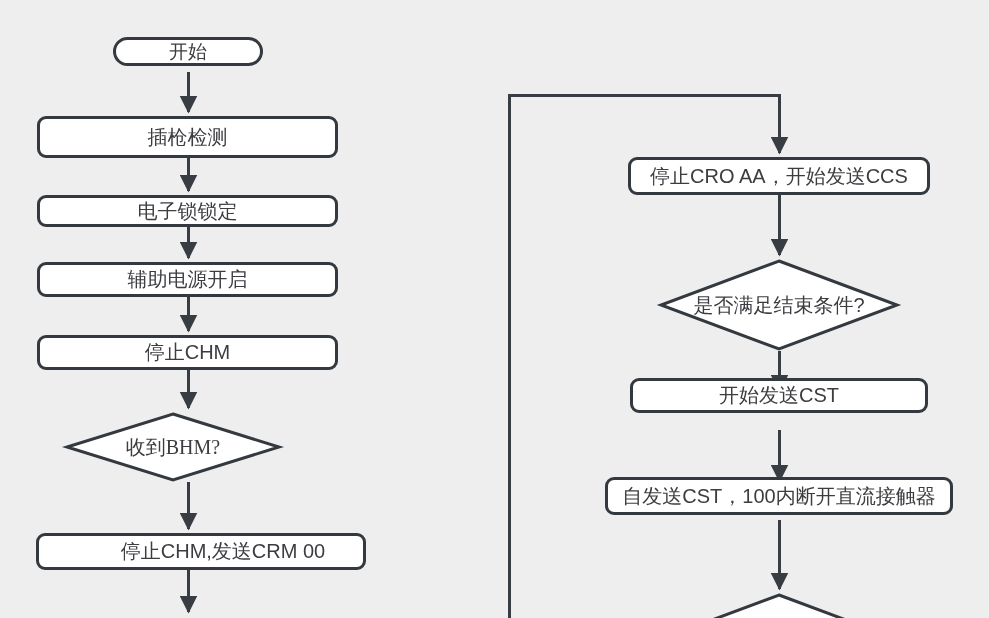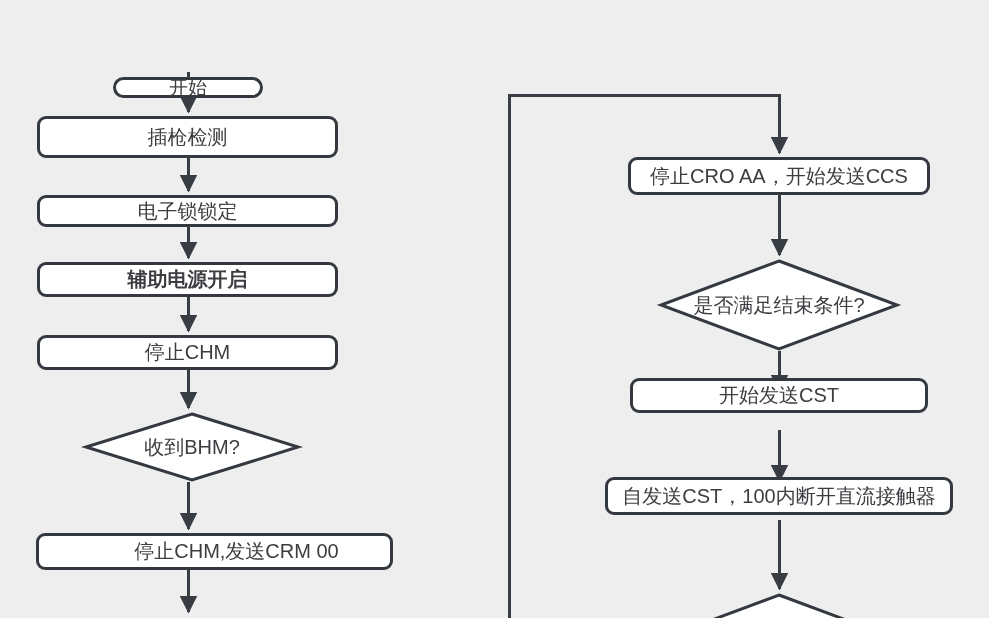--- a/index.html
+++ b/index.html
@@ -81,48 +81,48 @@
       <path d="M188.5 570 L188.5 612" marker-end="url(#arrow)"></path>
 
       <path d="M509.5 620 L509.5 95.5 L779.5 95.5 L779.5 153" marker-end="url(#arrow)"></path>
       <path d="M779.5 195 L779.5 255" marker-end="url(#arrow)"></path>
       <path d="M779.5 351 L779.5 391" marker-end="url(#arrow)"></path>
       <path d="M779.5 430 L779.5 481" marker-end="url(#arrow)"></path>
       <path d="M779.5 520 L779.5 589" marker-end="url(#arrow)"></path>
     </g>
   </svg>
 
-  <div class="node stadium" style="left:113px; top:37px; width:150px; height:21px;margin-top:40px;">
+  <div class="node stadium" style="left:113px; top:37px; width:150px; height:29px;">
     <span>开始</span>
   </div>
 
   <div class="node rect" style="left:37px; top:116px; width:301px; height:42px;">
     <span>插枪检测</span>
   </div>
 
   <div class="node rect" style="left:37px; top:195px; width:301px; height:32px;">
     <span>电子锁锁定</span>
   </div>
 
-  <div class="node rect" style="left:37px; top:262px; width:301px; height:35px;font-weight:bold;">
+  <div class="node rect" style="left:37px; top:262px; width:301px; height:35px;">
     <span>辅助电源开启</span>
   </div>
 
   <div class="node rect" style="left:37px; top:335px; width:301px; height:35px;">
     <span>停止CHM</span>
   </div>
 
-  <div class="node diamond" style="left:84px; top:412px; width:216px; height:70px;">
+  <div class="node diamond" style="left:65px; top:412px; width:216px; height:70px;font-family:Liberation Serif, serif;">
     <svg width="216" height="70" viewBox="0 0 216 70">
       <polygon points="108,2 214,35 108,68 2,35" fill="#ffffff" stroke="#34393f" stroke-width="3"></polygon>
     </svg>
     <span class="label">收到BHM?</span>
   </div>
 
-  <div class="node rect" style="left:36px; top:533px; width:357px; height:37px;padding-left:44px;">
+  <div class="node rect" style="left:36px; top:533px; width:330px; height:37px;padding-left:44px;">
     <span>停止CHM,发送CRM 00</span>
   </div>
 
   <div class="node rect" style="left:628px; top:157px; width:302px; height:38px;">
     <span>停止CRO AA，开始发送CCS</span>
   </div>
 
   <div class="node diamond" style="left:659px; top:259px; width:240px; height:92px;">
     <svg width="240" height="92" viewBox="0 0 240 92">
       <polygon points="120,2 238,46 120,90 2,46" fill="#ffffff" stroke="#34393f" stroke-width="3"></polygon>

